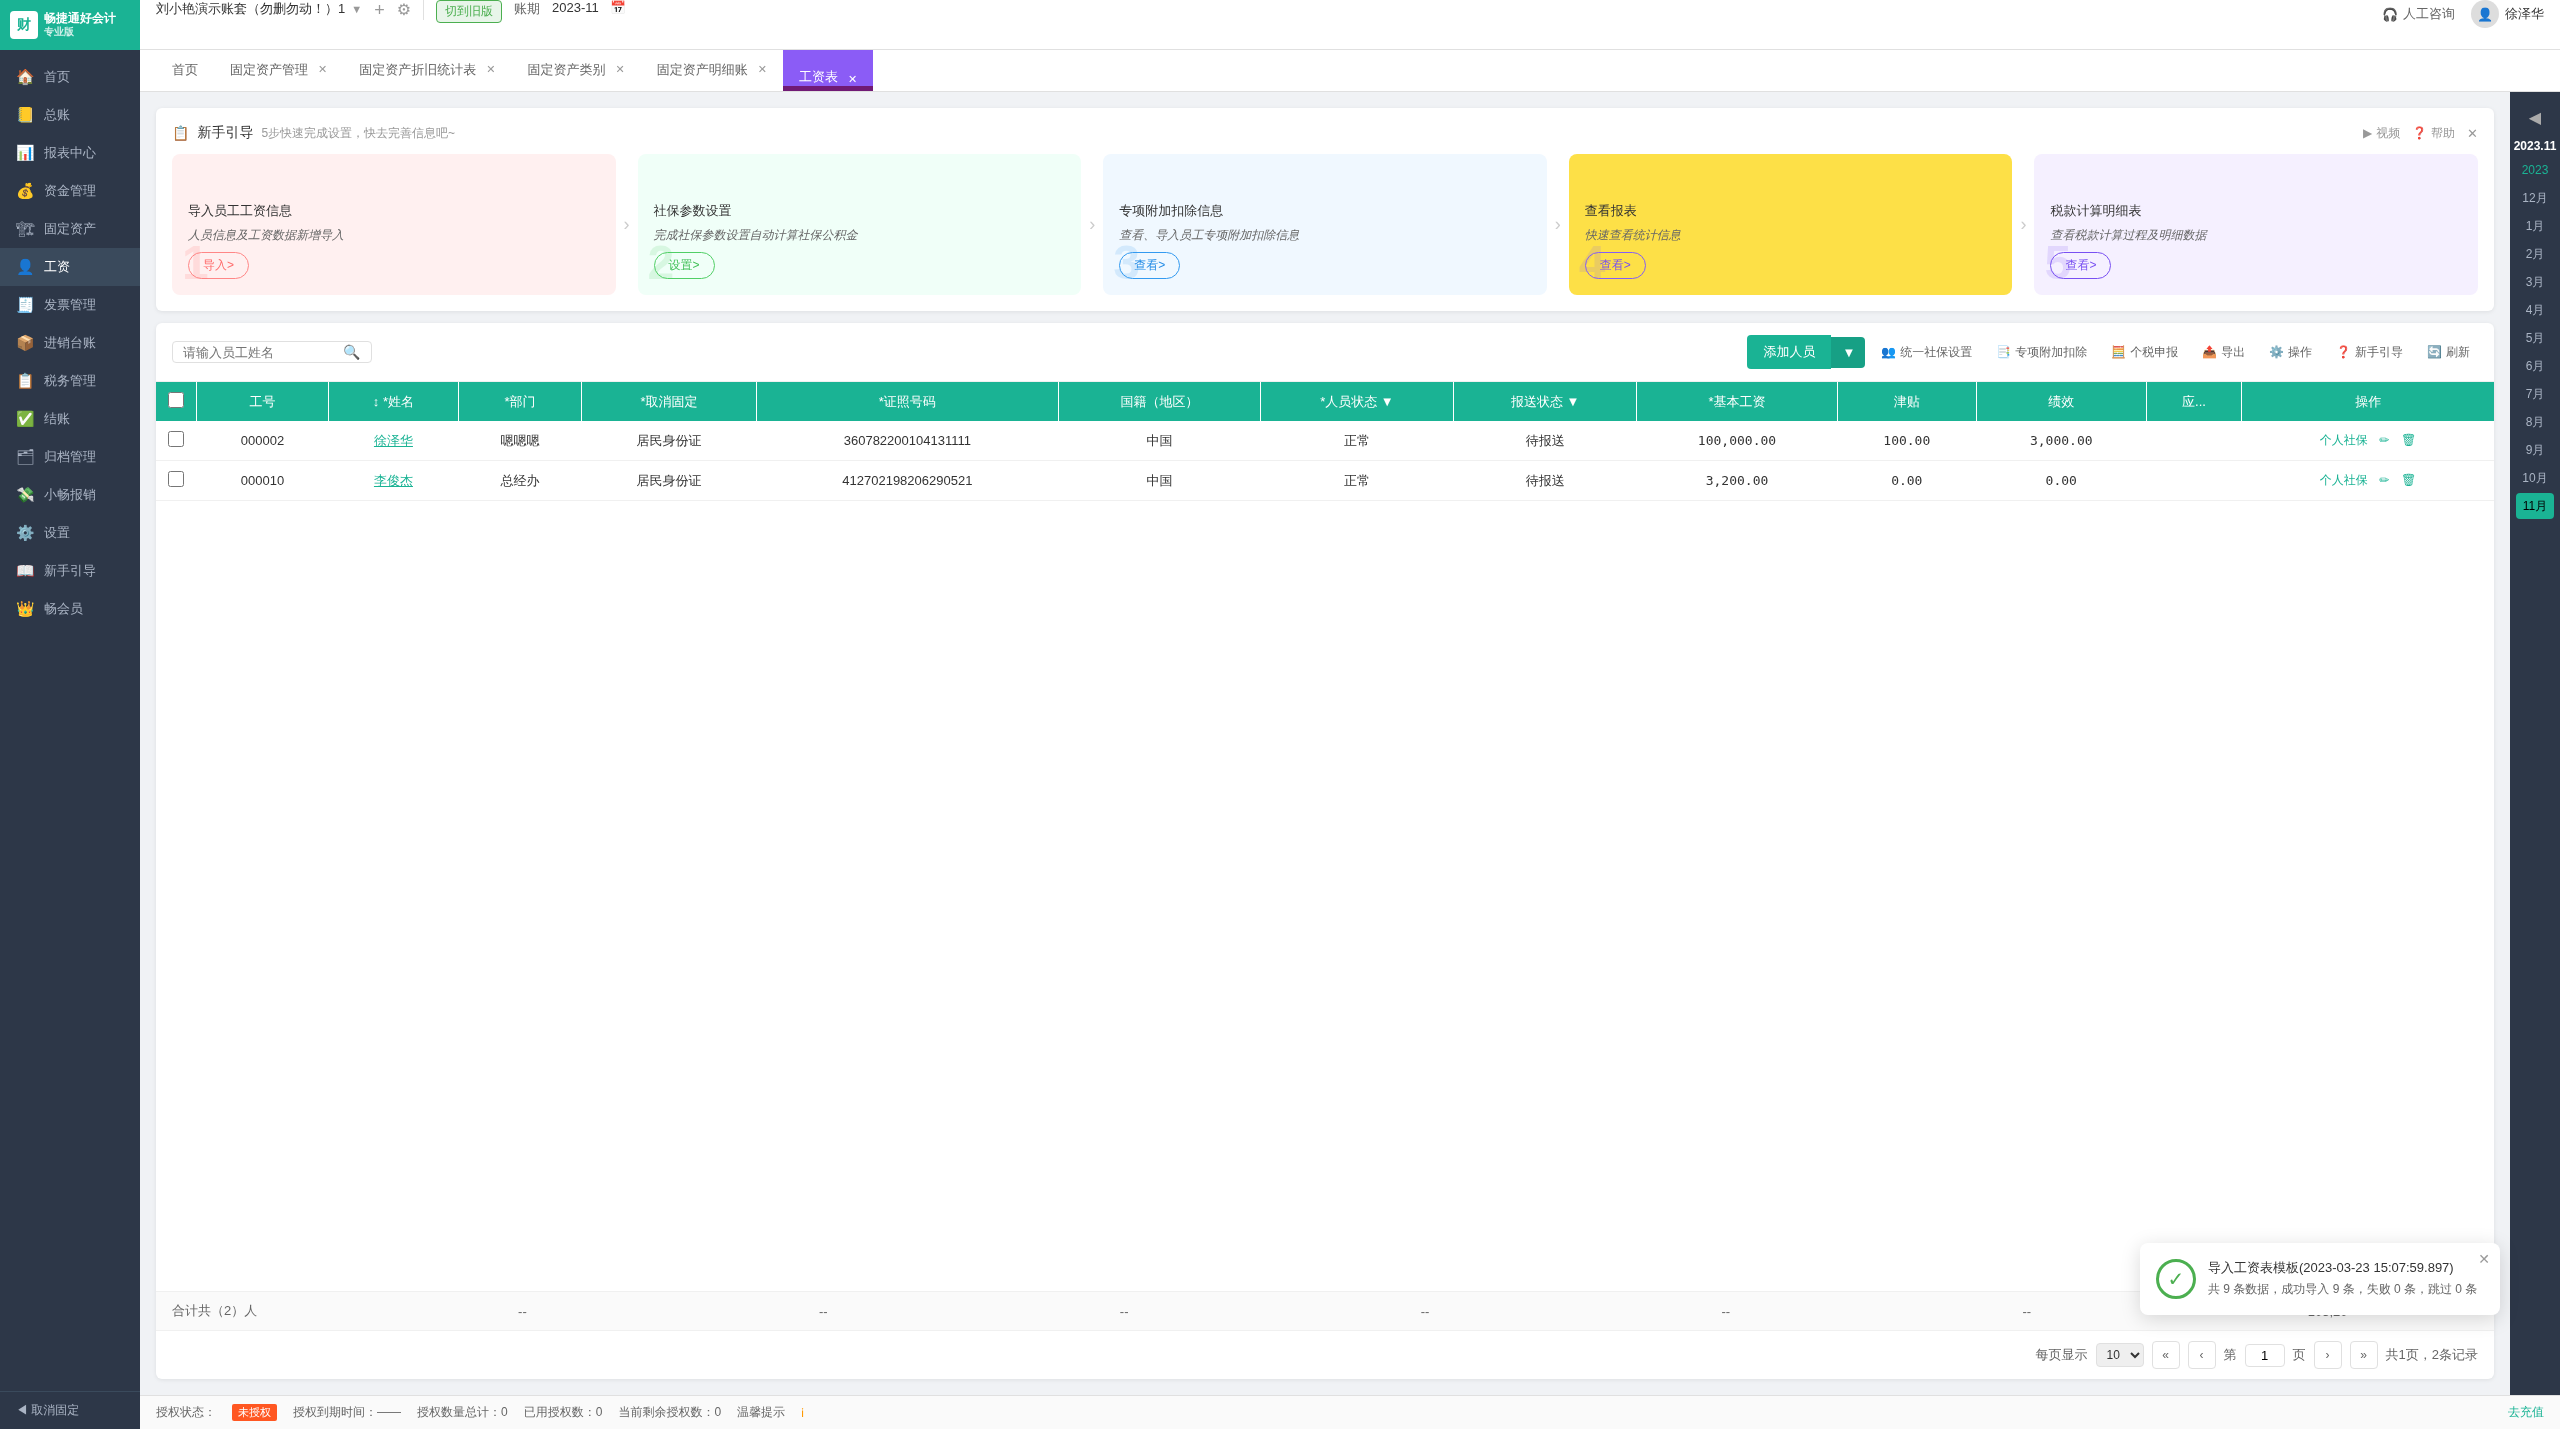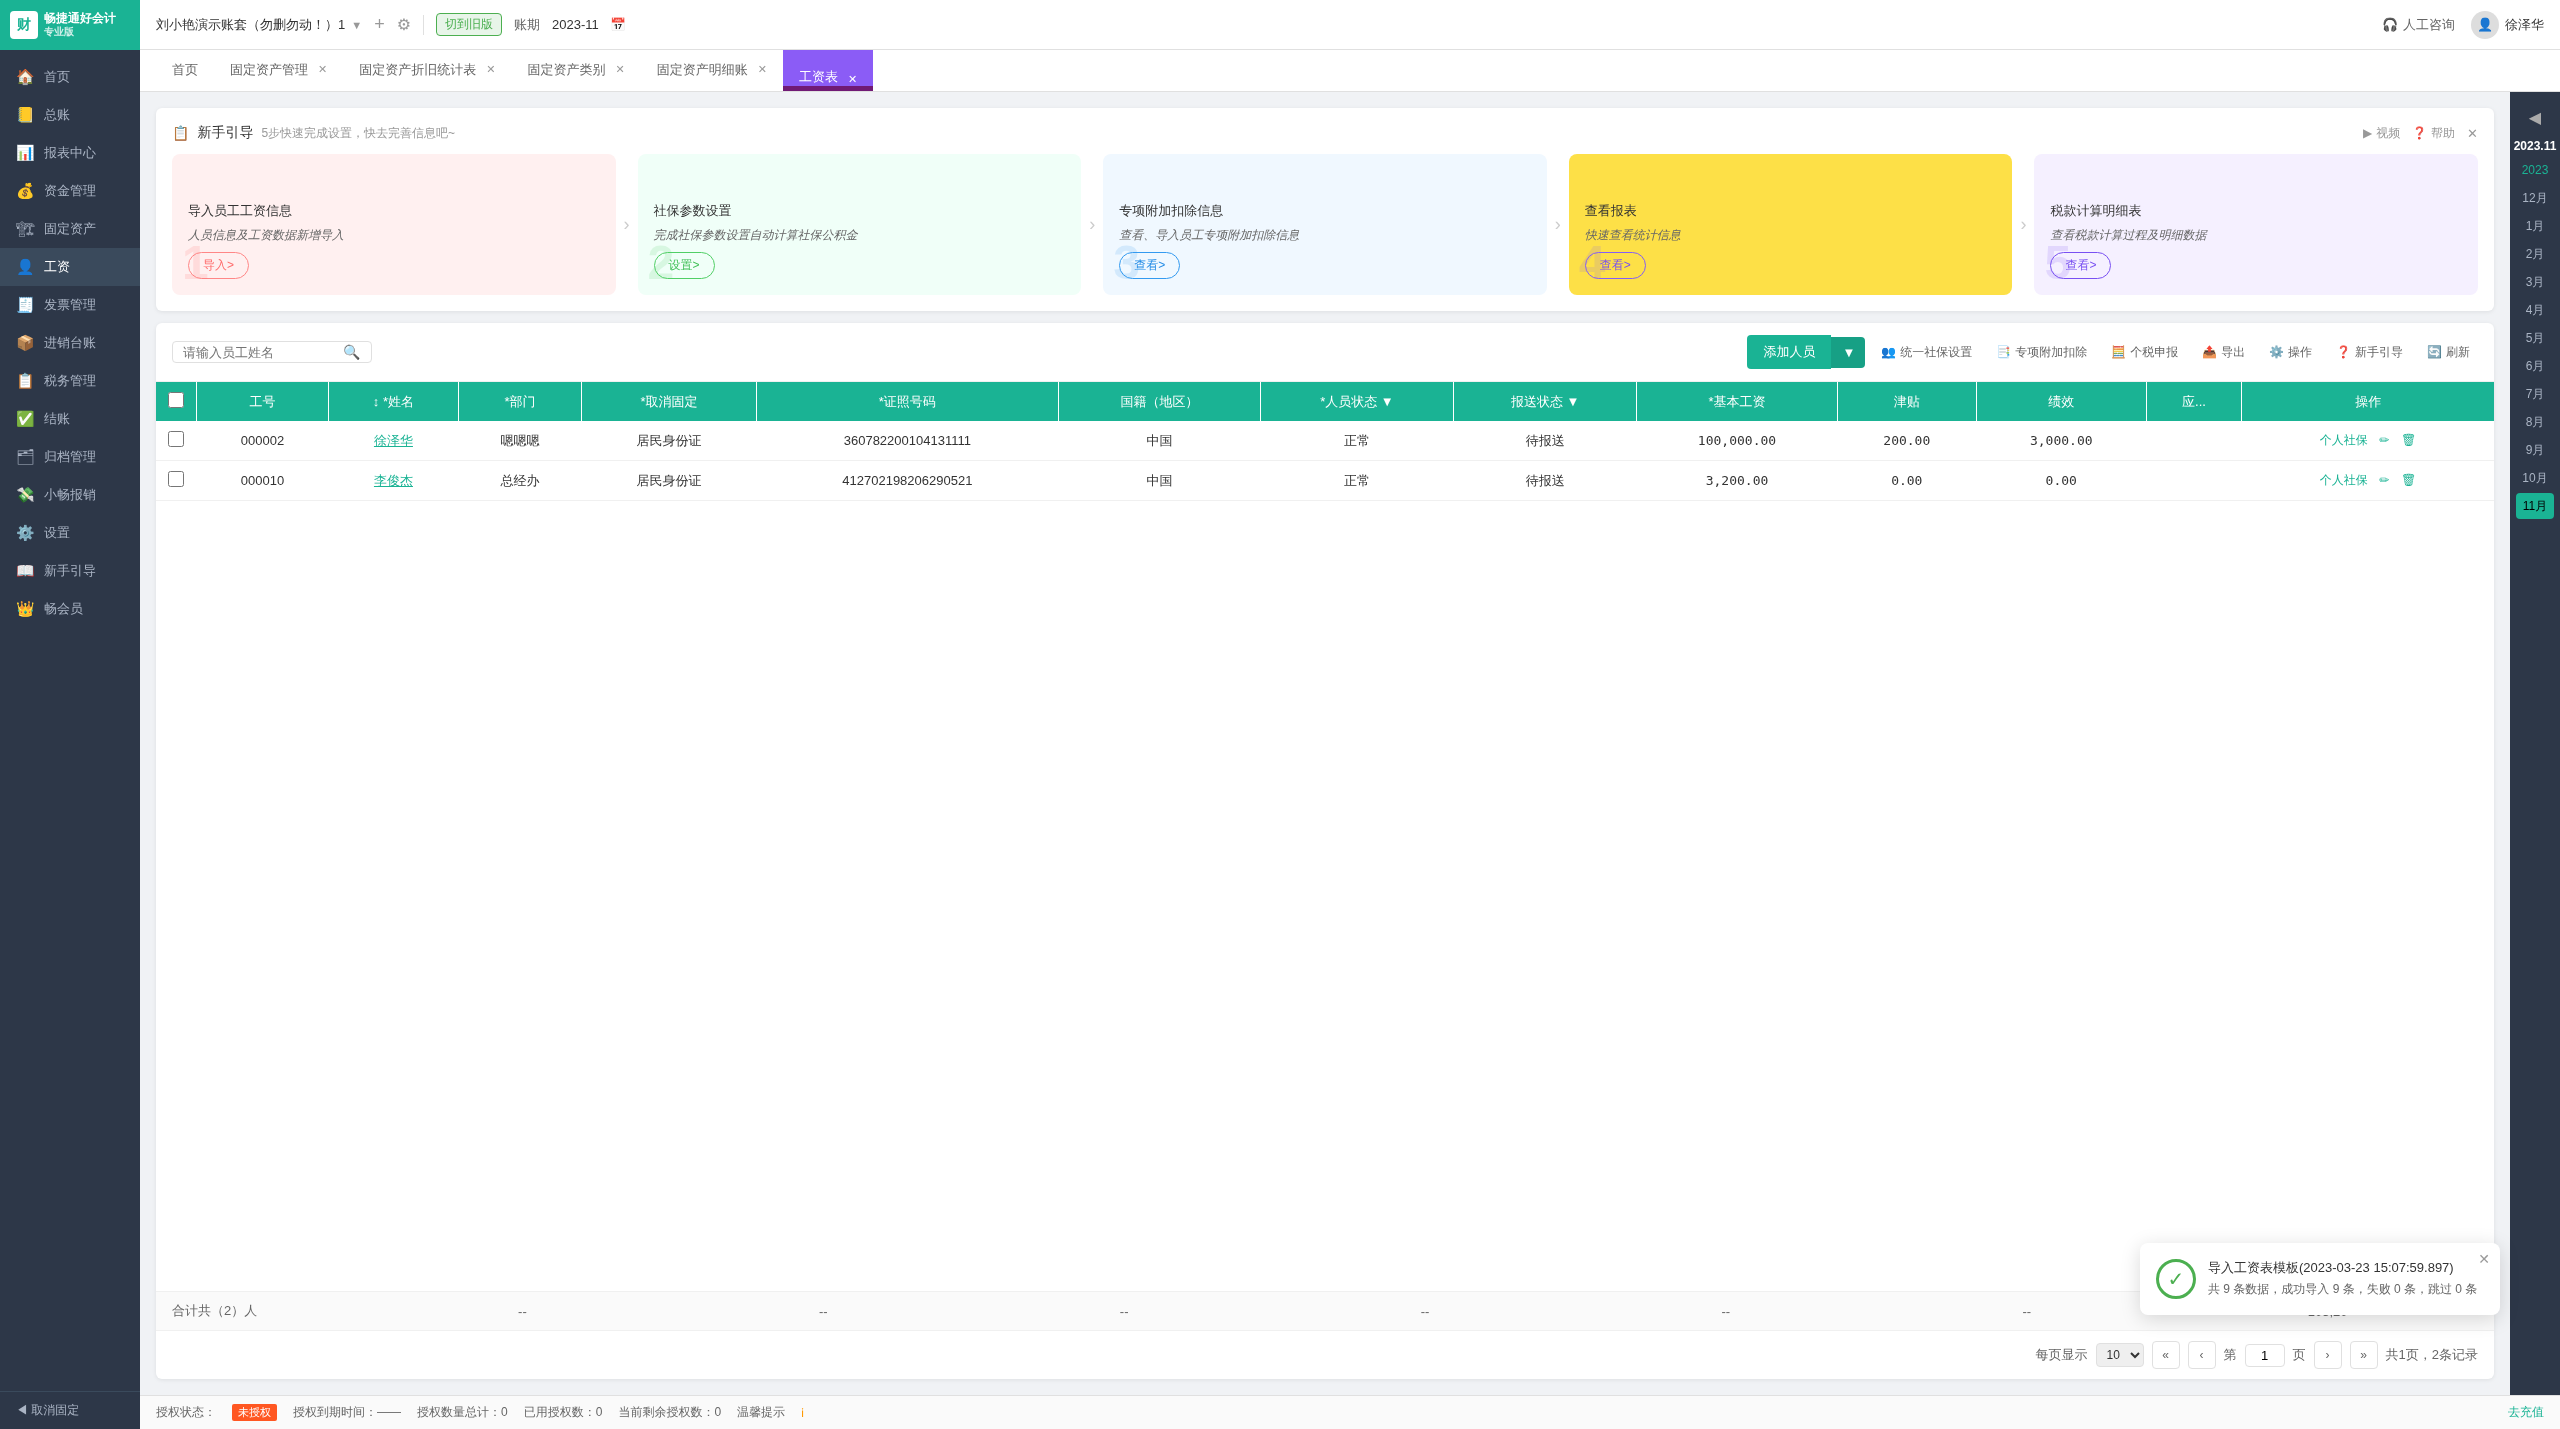--- a/index.html
+++ b/index.html
@@ -65,21 +65,21 @@
 
     
     .main-content { flex: 1; display: flex; flex-direction: column; overflow: hidden; }
 
     
     .top-bar {
       background: white;
       border-bottom: 1px solid #e0e0e0;
       padding: 0 16px;
       display: flex;
-      align-items: center;
+      align-items: flex-start;
       gap: 12px;
       height: 50px;
       flex-shrink: 0;
     }
     .account-selector {
       display: flex;
       align-items: center;
       gap: 6px;
       font-size: 13px;
       cursor: pointer;
@@ -698,21 +698,21 @@
     <td class="checkbox-cell"><input type="checkbox" class="checkbox" style=""></td>
     <td>000002</td>
     <td class="td-link">徐泽华</td>
     <td>嗯嗯嗯</td>
     <td>居民身份证</td>
     <td>360782200104131111</td>
     <td>中国</td>
     <td>正常</td>
     <td>待报送</td>
     <td class="td-num">100,000.00</td>
-    <td class="td-num">200.00</td>
+    <td class="td-num">100.00</td>
     <td class="td-num">3,000.00</td>
     <td></td>
     <td>
       <span class="op-btn">个人社保</span>
       <span class="op-btn">✏</span>
       <span class="op-btn">🗑</span>
     </td>
   </tr>
                 <tr>
     <td class="checkbox-cell"><input type="checkbox" class="checkbox" style=""></td>

